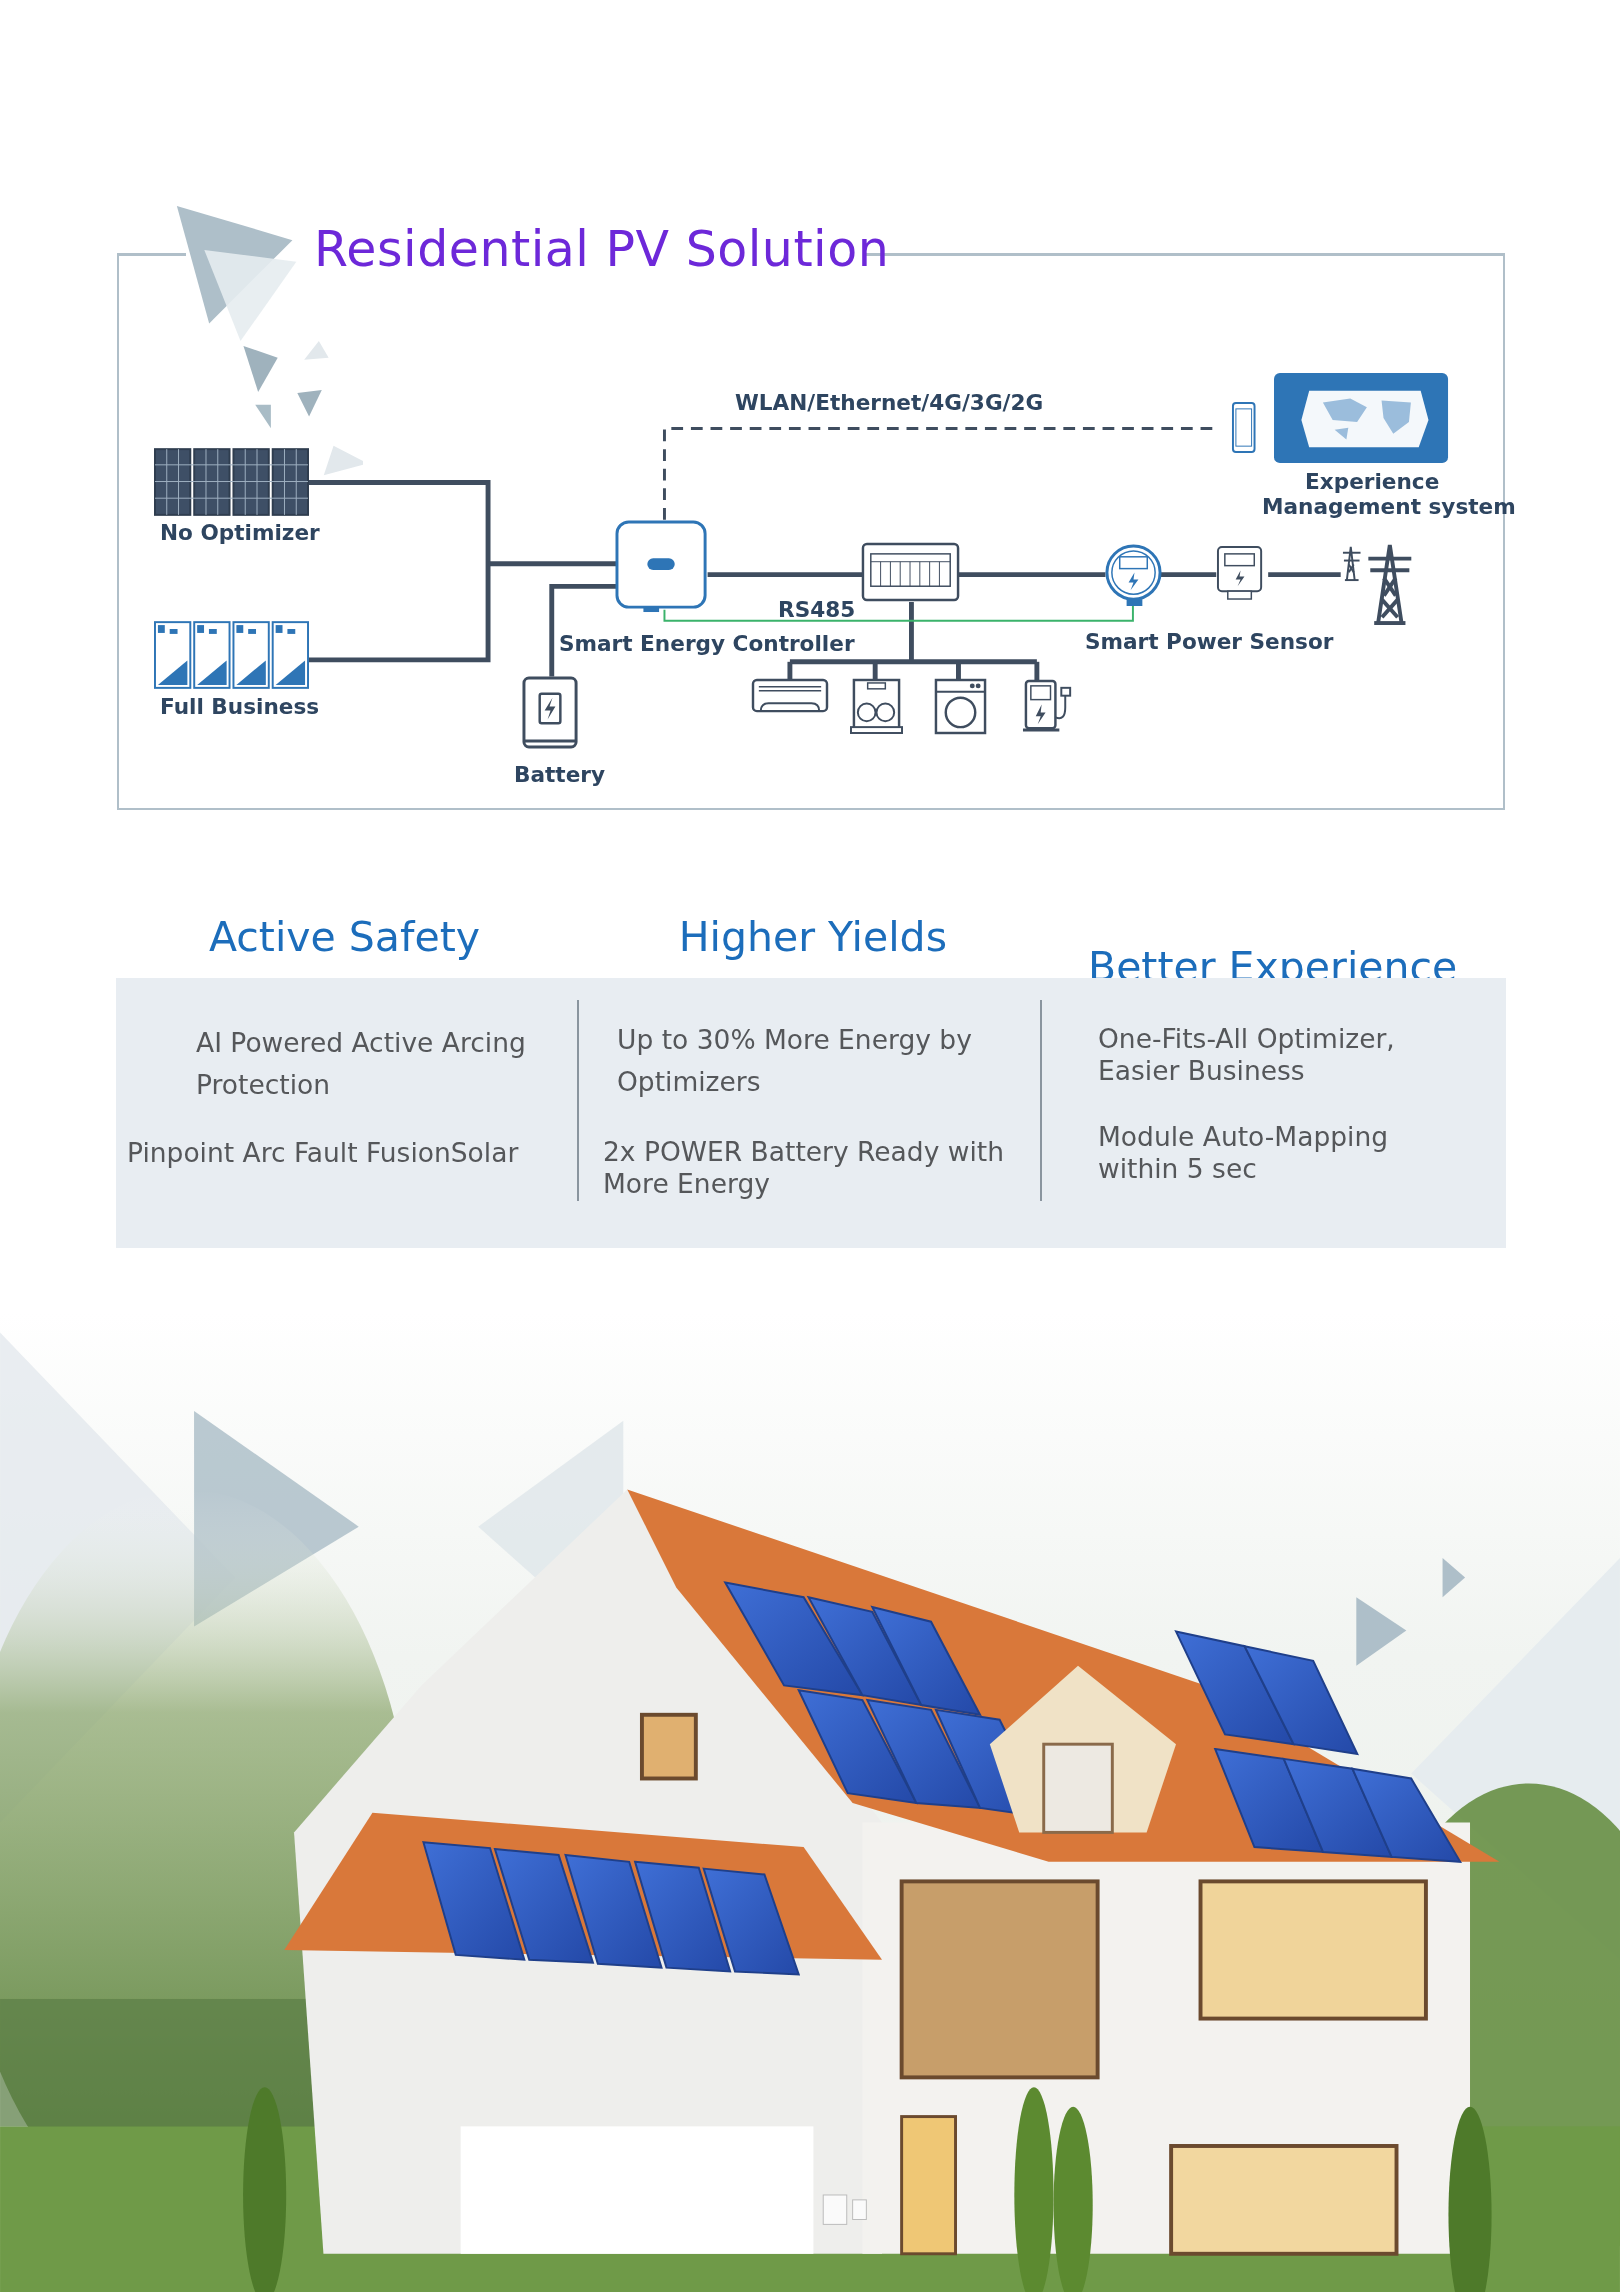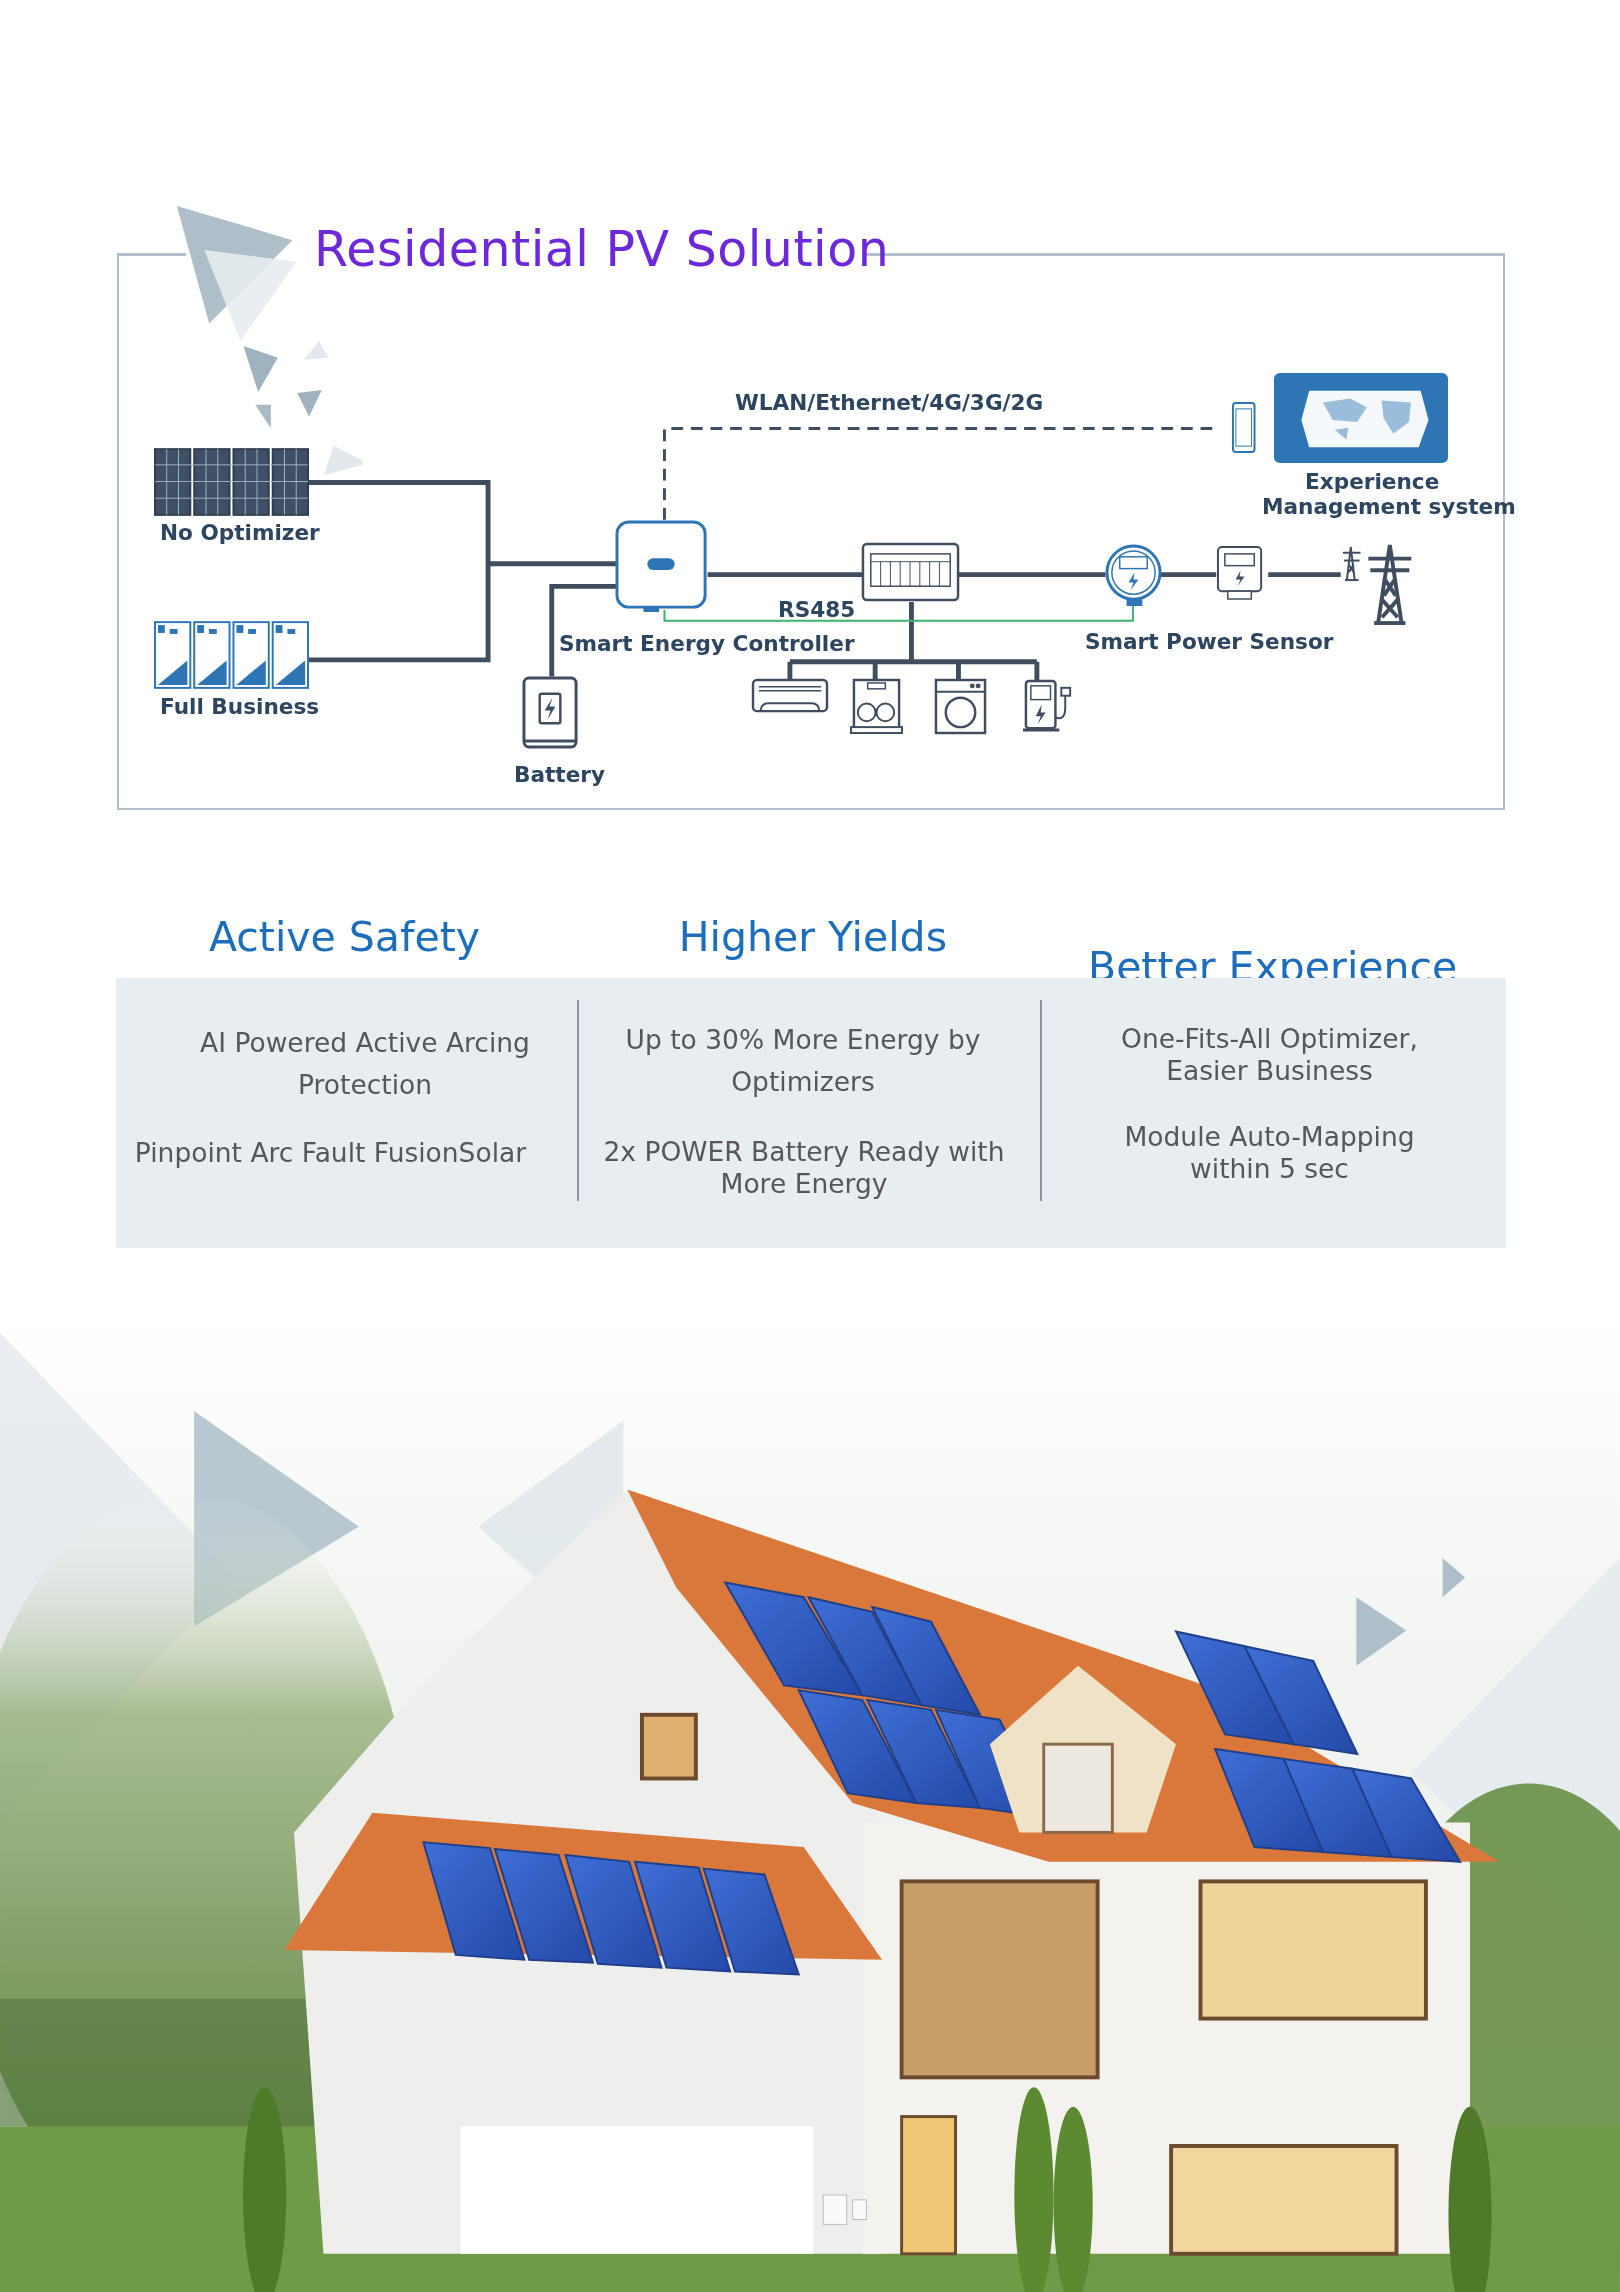--- a/index.html
+++ b/index.html
@@ -7,21 +7,21 @@
          font-family:"DejaVu Sans", "Liberation Sans", sans-serif; color:#3f4c5a; }
   .abs { position:absolute; }
   #diagram-frame { left:117px; top:253px; width:1384px; height:555px; border:2.9px solid #b0bfc9; border-top:none; }
   .frame-top-left { left:117px; top:253px; width:69px; height:2.9px; background:#b0bfc9; }
   .frame-top-right { left:866px; top:253px; width:637px; height:2.9px; background:#b0bfc9; }
   .title { left:314px; top:221px; font-size:49px; color:#6d28d9; letter-spacing:0.5px; white-space:nowrap; }
   .lbl { font-size:21.6px; color:#2e4560; white-space:nowrap;font-weight:bold; }
   .pillar-title { font-size:41px; color:#1c6dbb; white-space:nowrap; text-align:right; }
   #features-band { left:116px; top:978px; width:1390px; height:270px; background:#e8edf2; }
   .divider { width:2px; background:#8a959f; }
-  .feat { font-size:26.5px; color:#55575a; text-align:center; line-height:42px; }
+  .feat { font-size:26.5px; color:#55575a; line-height:42px; }
   .feat.tight { line-height:32px; }
 </style>
 </head>
 <body>
 
 <div class="abs" id="diagram-frame"></div>
 <div class="abs frame-top-left"></div>
 <div class="abs frame-top-right"></div>
 
 <svg class="abs" style="left:167px;top:201px" width="196" height="284" viewBox="0 0 200 290">

